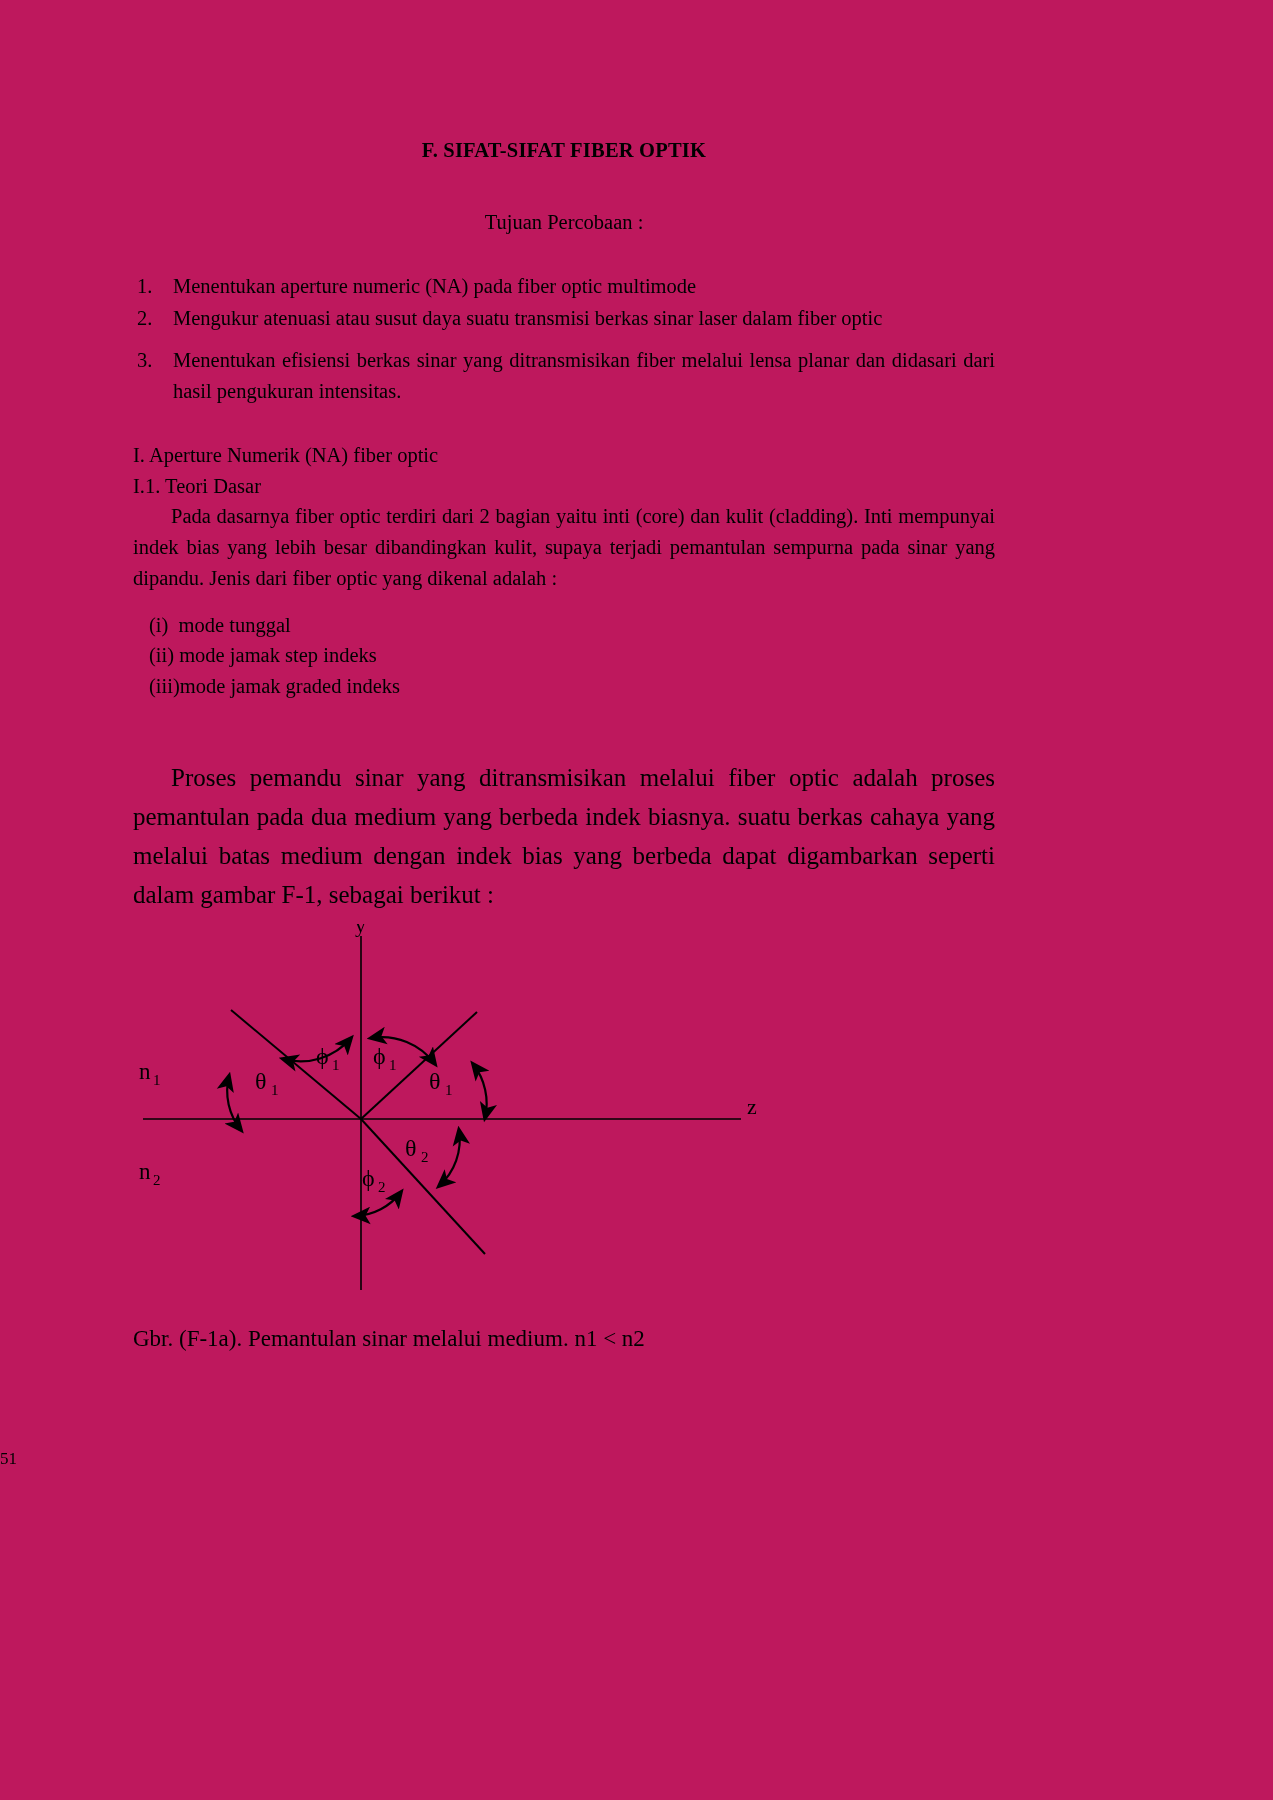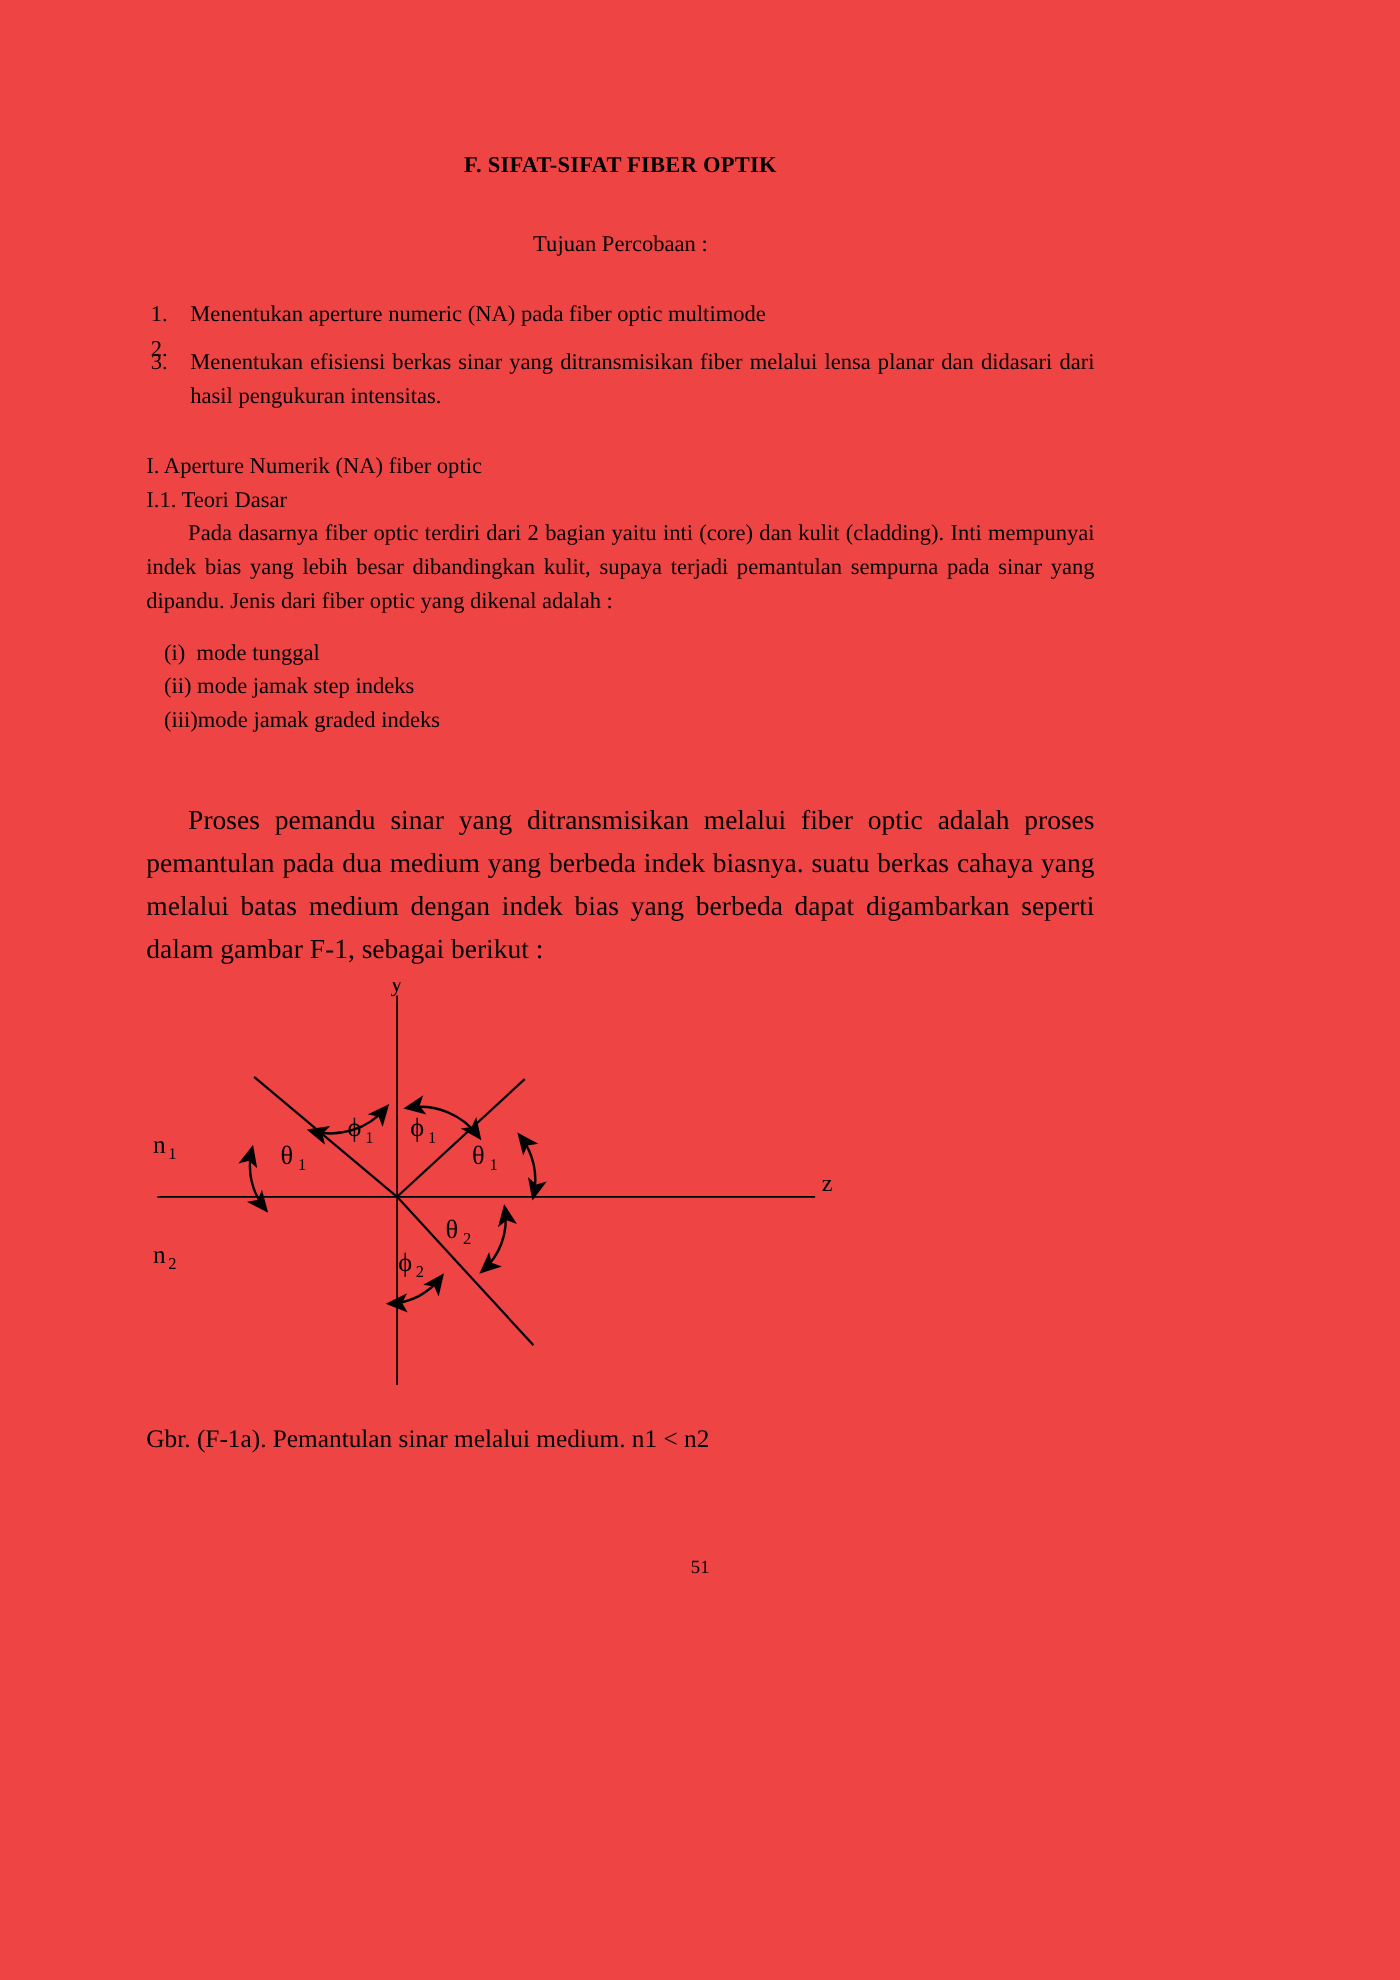--- a/index.html
+++ b/index.html
@@ -9,21 +9,21 @@
   }
   body {
     font-family: "Liberation Serif", "DejaVu Serif", serif;
     color: #000000;
   }
   .page {
     position: relative;
     width: 1273px;
     height: 1800px;
     margin: 0 auto;
-    background: #ef4444;
+    background: #be185d;
     overflow: hidden;
   }
   .content {
     position: absolute;
     left: 133px;
     top: 0;
     width: 862px;
   }
 
   .doc-title {
@@ -113,22 +113,22 @@
     font-size: 23px;
     line-height: 1.5;
     margin: 0;
     padding-top: 16px;
   }
 
   .page-number {
     position: absolute;
     left: 0;
     right: 0;
-    top: 1415px;
-    text-align: center;
+    top: 1449px;
+    text-align: left;
     font-size: 17px;
   }
 
   svg text {
     font-family: "Liberation Serif", "DejaVu Serif", serif;
     fill: #000;
   }
 </style>
 </head>
 <body>
@@ -141,20 +141,21 @@
 
     <p class="lead">Tujuan Percobaan :</p>
 
     <ol class="objectives">
       <li>
         <span class="num">1.</span>
         <span class="body">Menentukan aperture numeric (NA) pada fiber optic multimode</span>
       </li>
       <li>
         <span class="num">2.</span>
+        <span class="body">Mengukur atenuasi atau susut daya suatu transmisi berkas sinar laser dalam fiber optic</span>
       </li>
       <li class="last">
         <span class="num">3.</span>
         <span class="body">Menentukan efisiensi berkas sinar yang ditransmisikan fiber melalui lensa planar dan didasari dari hasil pengukuran intensitas.</span>
       </li>
     </ol>
 
     <div class="section-head sec-1">I. Aperture Numerik (NA) fiber optic</div>
     <div class="section-head">I.1. Teori Dasar</div>
 

